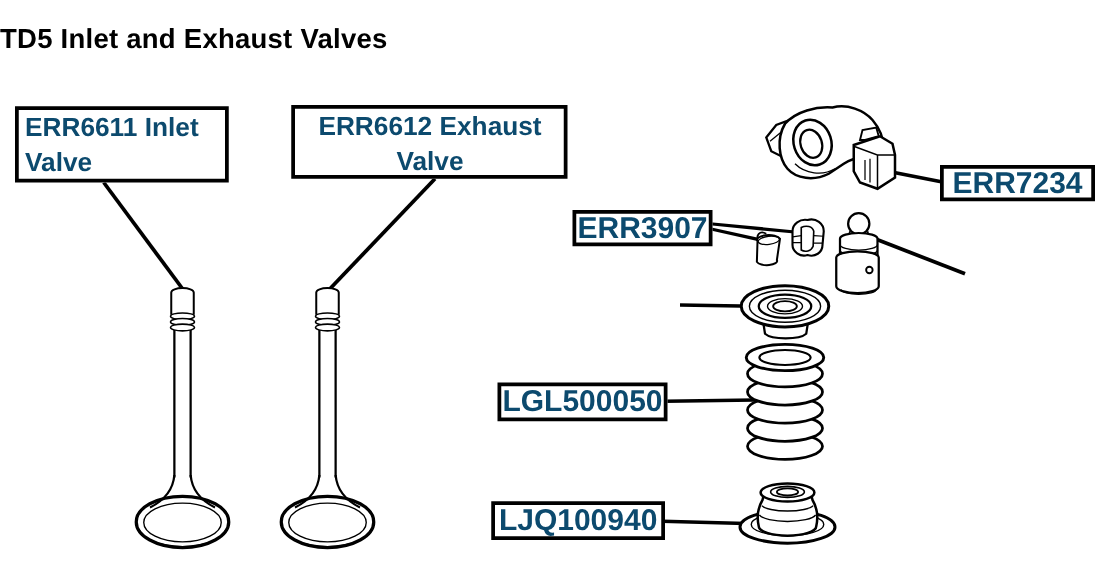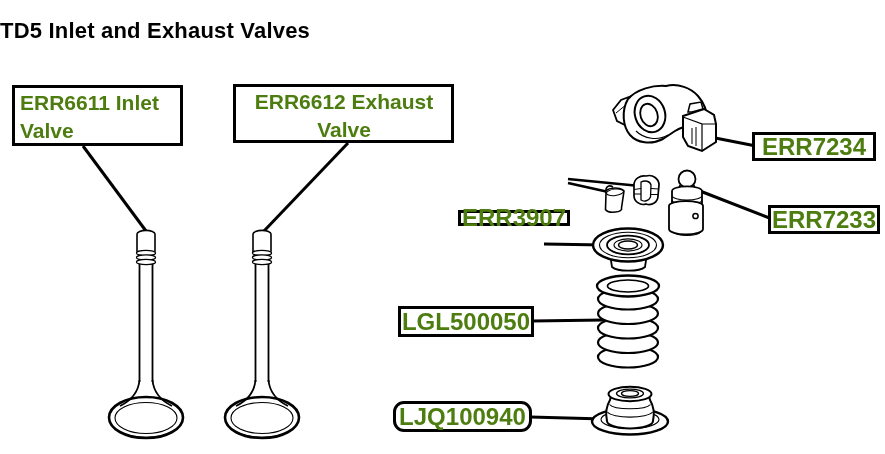--- a/index.html
+++ b/index.html
@@ -5,21 +5,21 @@
   html,body { margin:0; padding:0; background:#ffffff; }
   .canvas {
     position:relative; width:885px; height:454px; background:#ffffff;
     font-family:"Liberation Sans", sans-serif; overflow:hidden; color:#000;
   }
   .title {
     position:absolute; top:18px; left:0; width:100%; text-align:left;
     font-size:22px; font-weight:bold; letter-spacing:0.2px;
   }
   .plabel {
-    position:absolute; border:3px solid #000; background:#fff; color:#4d7c0f;
+    position:absolute; border:3px solid #000; background:#fff; color:#0c4a6e;
     font-weight:bold; box-sizing:border-box; z-index:2; white-space:normal;
   }
   .twoline { font-size:21px; line-height:1.32; padding:1px 4px 1px 5px; }
   .oneline { font-size:24px; line-height:1; display:flex; align-items:center; justify-content:center; }
   svg.art { position:absolute; left:0; top:0; z-index:1; }
 </style>
 </head>
 <body>
 
 <div class="canvas">
@@ -125,22 +125,21 @@
       <ellipse cx="630" cy="393.5" rx="8.5" ry="2.9" fill="none" stroke="#000" stroke-width="1.4"></ellipse>
     </g>
   </svg>
 
   <div class="plabel twoline" style="left:12px; top:85px; width:171px; height:61px;">ERR6611 Inlet Valve</div>
 
   <div class="plabel twoline" style="left:233px; top:84px; width:221px; height:59px;text-align:center;">ERR6612 Exhaust Valve</div>
 
   <div class="plabel oneline" style="left:752px; top:132px; width:124px; height:29px;">ERR7234</div>
 
-  <div class="plabel oneline" style="left:458px; top:168px; width:112px; height:16px;margin-top:42px;">ERR3907</div>
+  <div class="plabel oneline" style="left:458px; top:168px; width:112px; height:29px;">ERR3907</div>
 
-  <div class="plabel oneline" style="left:768px; top:205px; width:112px; height:29px;">ERR7233</div>
 
 
   <div class="plabel oneline" style="left:398px; top:306px; width:136px; height:31px;">LGL500050</div>
 
-  <div class="plabel oneline" style="left:393px; top:401px; width:139px; height:31px;border-radius:11px;">LJQ100940</div>
+  <div class="plabel oneline" style="left:393px; top:401px; width:139px; height:31px;">LJQ100940</div>
 
 </div>
 
 </body></html>

